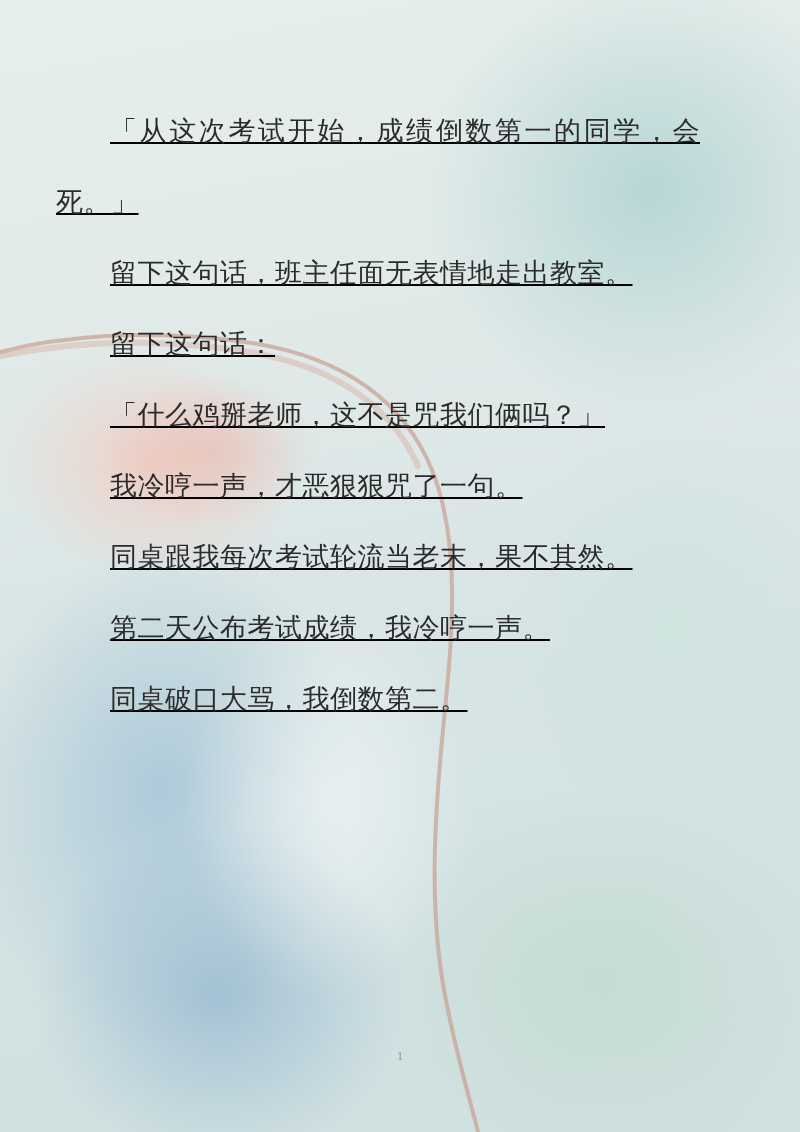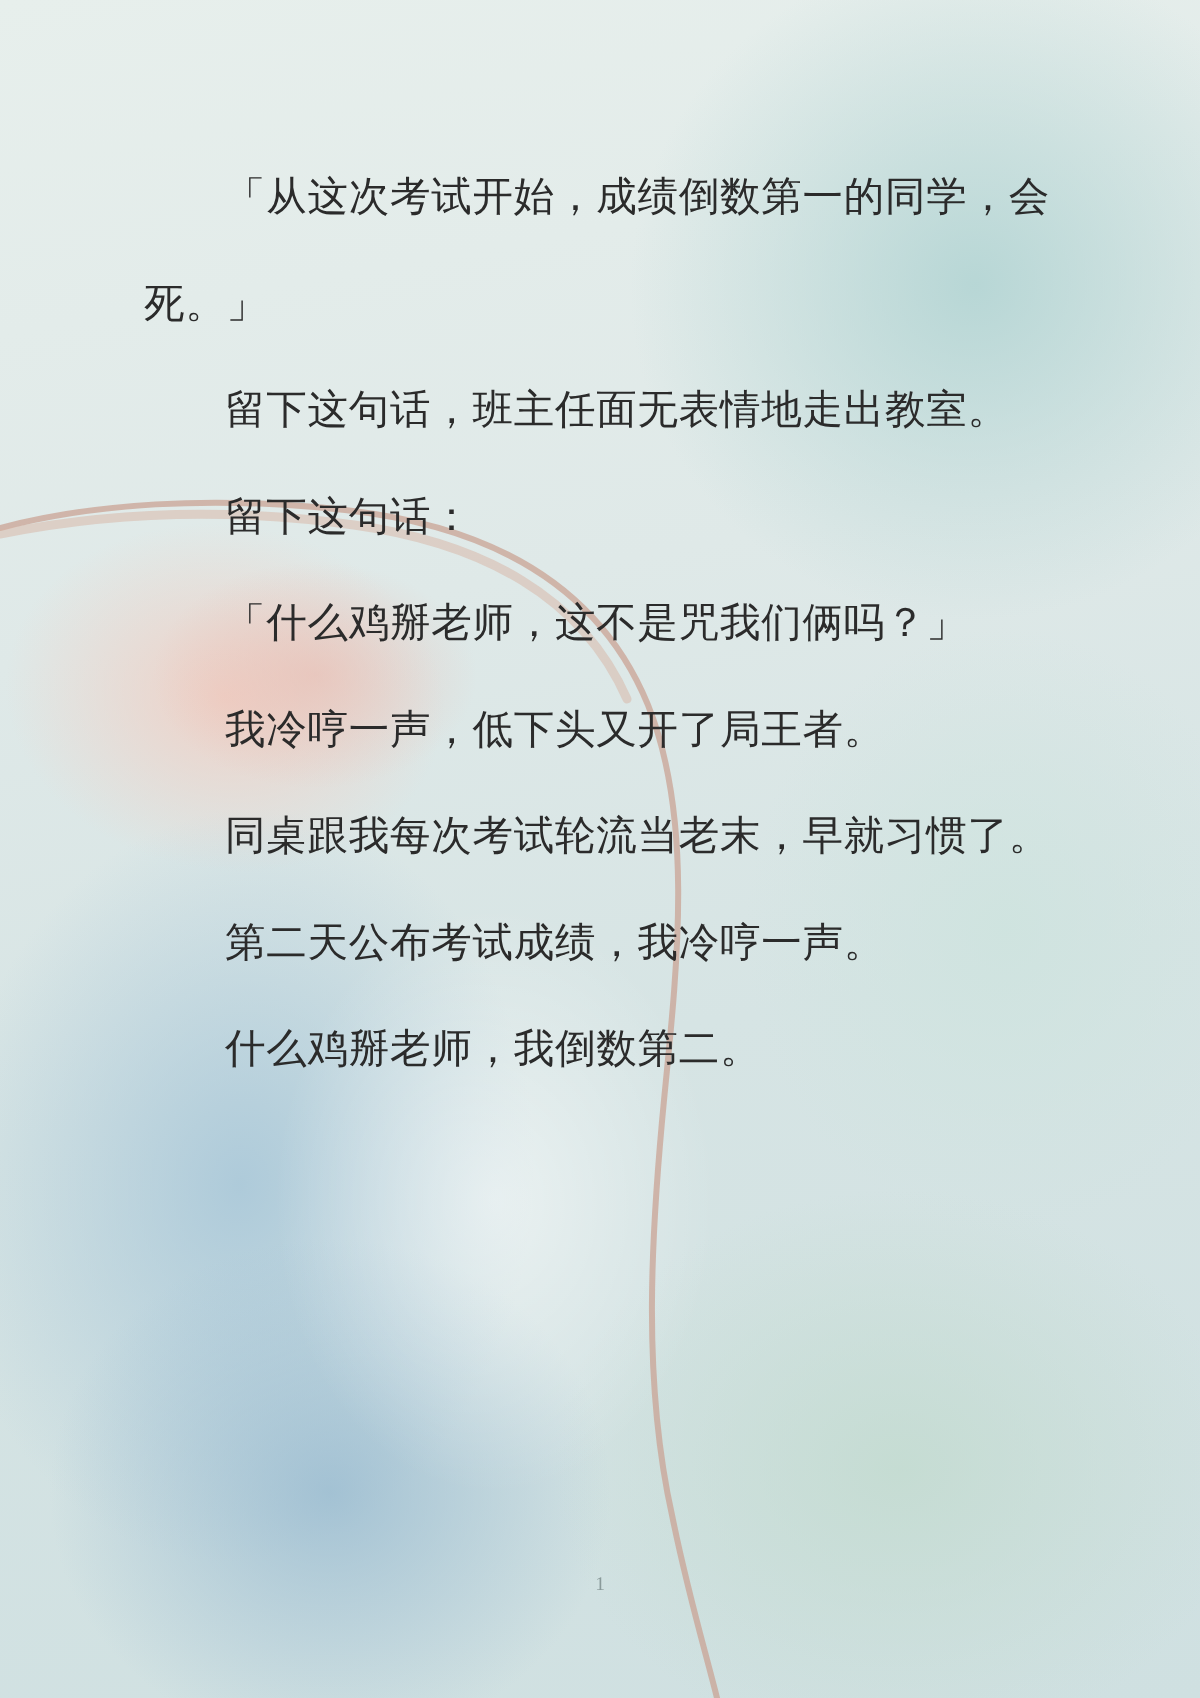--- a/index.html
+++ b/index.html
@@ -84,22 +84,23 @@
     position: absolute;
     inset: 0;
     pointer-events: none;
   }
 
   
   .content {
     position: absolute;
     left: 0; top: 0;
     width: 800px;
-    padding: 96px 100px 0 96px;
+    padding: 96px 100px 0 56px;
     box-sizing: border-box;
+    text-decoration: underline;
   }
   .para {
     font-size: 27px;
     line-height: 71px;
     color: #2b2b2b;
     text-align: justify;
     text-justify: inter-ideograph;
     text-indent: 2em;
     margin: 0;
     letter-spacing: 0.5px;
@@ -136,21 +137,21 @@
              C 462 545, 452 640, 443 730 C 434 822, 428 920, 448 1010
              C 458 1060, 470 1100, 478 1132" fill="none" stroke="#c9a394" stroke-opacity="0.75" stroke-width="4" stroke-linecap="round"></path>
     <path d="M0 356 C 70 342, 150 338, 236 350 C 322 362, 388 398, 418 466" fill="none" stroke="#d8b4a3" stroke-opacity="0.5" stroke-width="6" stroke-linecap="round"></path>
   </svg>
 
   <div class="content">
     <p class="para">「从这次考试开始，成绩倒数第一的同学，会死。」</p>
     <p class="para">留下这句话，班主任面无表情地走出教室。</p>
     <p class="para">留下这句话：</p>
     <p class="para">「什么鸡掰老师，这不是咒我们俩吗？」</p>
-    <p class="para">我冷哼一声，低下头又开了局王者。</p>
-    <p class="para">同桌跟我每次考试轮流当老末，早就习惯了。</p>
+    <p class="para">我冷哼一声，才恶狠狠咒了一句。</p>
+    <p class="para">同桌跟我每次考试轮流当老末，果不其然。</p>
     <p class="para">第二天公布考试成绩，我冷哼一声。</p>
-    <p class="para">什么鸡掰老师，我倒数第二。</p>
+    <p class="para">同桌破口大骂，我倒数第二。</p>
   </div>
 
   <div class="page-number">1</div>
 
 </div>
 
 </body></html>

